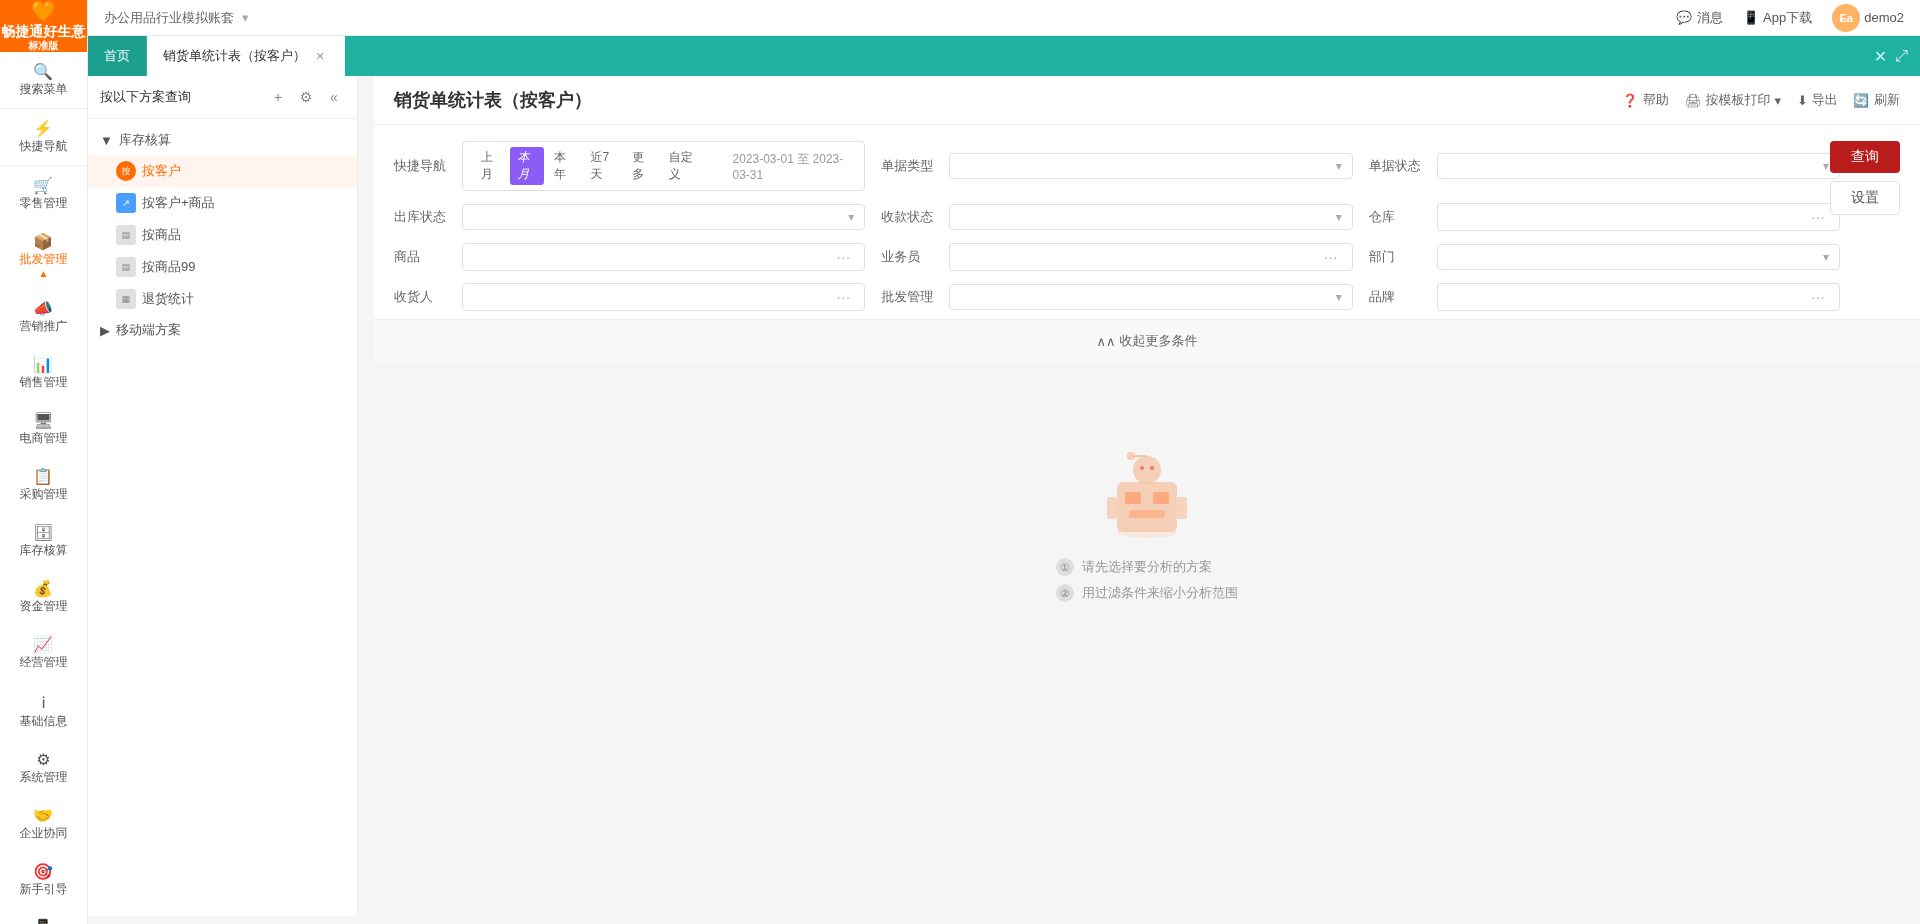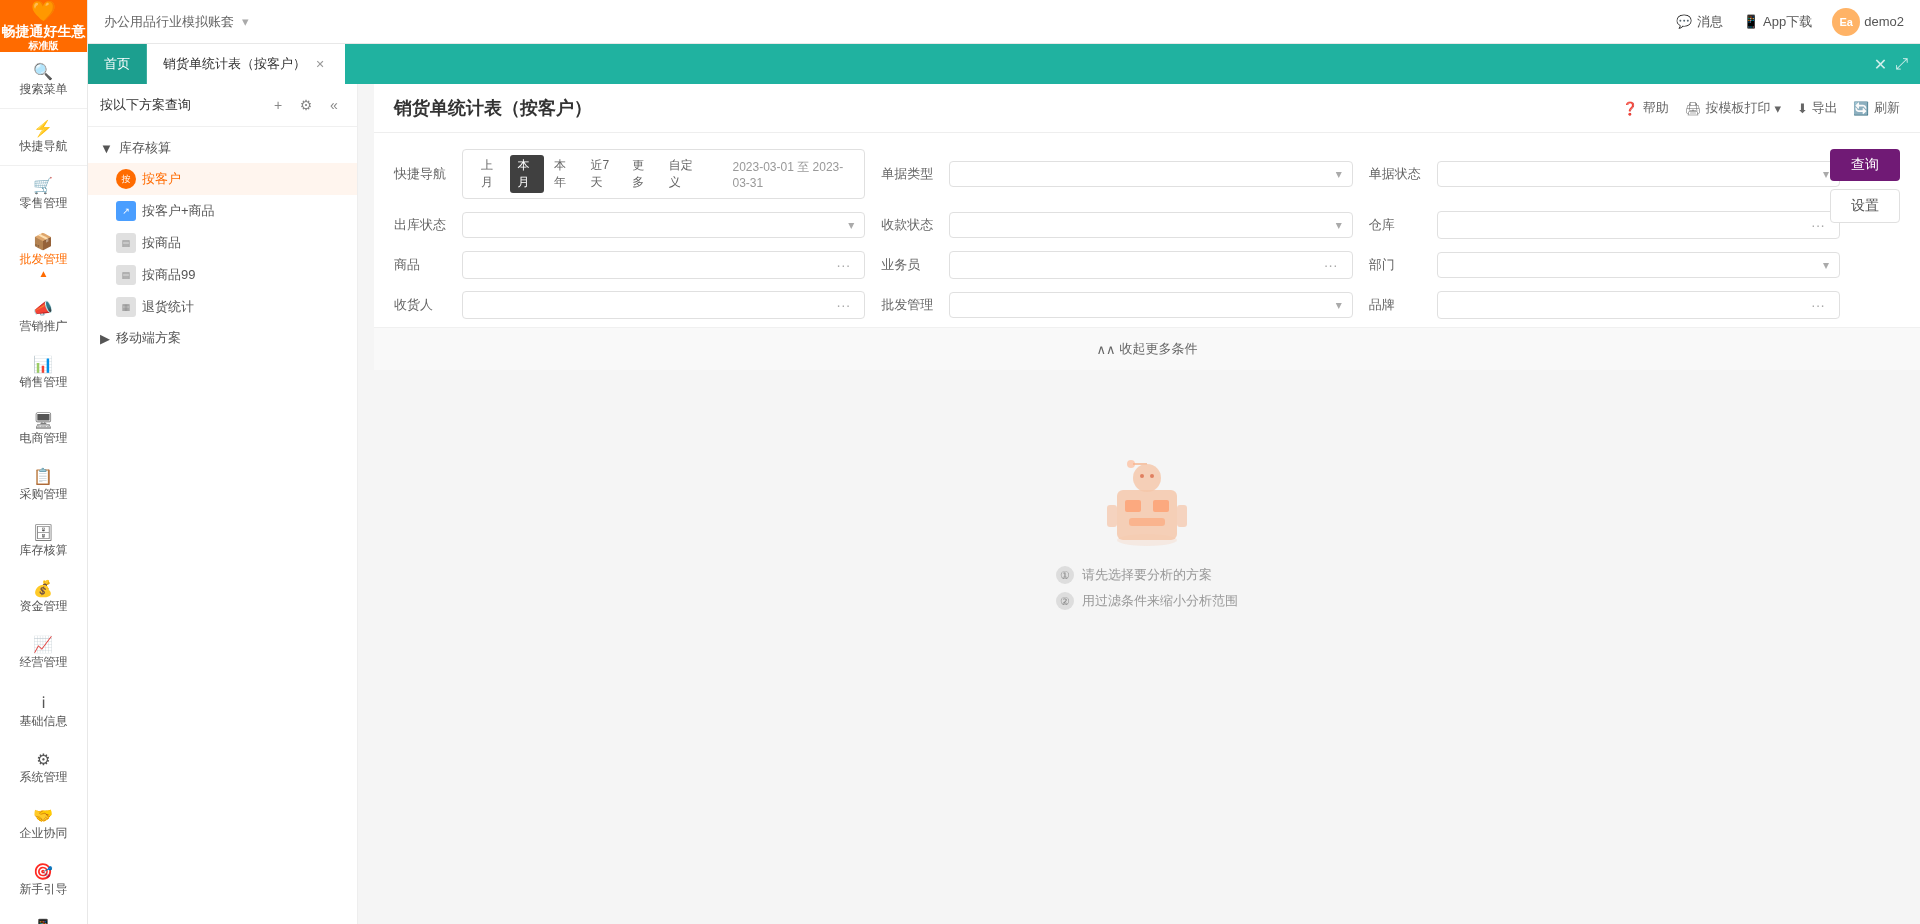--- a/index.html
+++ b/index.html
@@ -10,21 +10,21 @@
     .sidebar-logo { width: 88px; height: 52px; background: #ff6b00; display: flex; flex-direction: column; align-items: center; justify-content: center; color: #fff; font-size: 11px; font-weight: bold; flex-shrink: 0; }
     .sidebar-logo .logo-icon { font-size: 20px; }
     .sidebar-item { width: 88px; padding: 10px 0; display: flex; flex-direction: column; align-items: center; justify-content: center; cursor: pointer; color: #555; font-size: 12px; border-bottom: none; }
     .sidebar-item.active { color: #ff6b00; }
     .sidebar-search { width: 88px; padding: 10px 0; display: flex; flex-direction: column; align-items: center; color: #555; font-size: 12px; border-bottom: 1px solid #f0f0f0; cursor: pointer; }
 
     
     .main { flex: 1; display: flex; flex-direction: column; height: 924px; overflow: hidden; }
 
     
-    .topbar { height: 44px; background: #fff; border-bottom: 1px solid #e8e8e8; display: flex; align-items: center; padding: 0 16px; justify-content: space-between; flex-shrink: 0; }
+    .topbar { height: 36px; background: #fff; border-bottom: 1px solid #e8e8e8; display: flex; align-items: center; padding: 0 16px; justify-content: space-between; flex-shrink: 0; }
     .topbar-left { display: flex; align-items: center; gap: 8px; color: #666; font-size: 13px; }
     .topbar-right { display: flex; align-items: center; gap: 20px; color: #555; font-size: 13px; }
     .topbar-right-item { display: flex; align-items: center; gap: 4px; cursor: pointer; }
     .avatar { width: 28px; height: 28px; border-radius: 50%; background: #ffb366; display: flex; align-items: center; justify-content: center; color: #fff; font-size: 11px; font-weight: bold; }
 
     
     .tabbar { height: 40px; background: #20b2a0; display: flex; align-items: center; padding: 0; flex-shrink: 0; }
     .tab { height: 40px; padding: 0 16px; display: flex; align-items: center; gap: 6px; color: rgba(255,255,255,0.8); font-size: 13px; cursor: pointer; border-right: 1px solid rgba(255,255,255,0.15); }
     .tab.home-tab { background: rgba(0,0,0,0.1); color: #fff; }
     .tab.active { background: #fff; color: #333; }
@@ -39,21 +39,21 @@
     .header-action-btn { display: flex; align-items: center; gap: 4px; color: #666; font-size: 13px; cursor: pointer; }
     .export-btn { display: flex; align-items: center; gap: 4px; color: #666; font-size: 13px; cursor: pointer; }
     .refresh-btn { display: flex; align-items: center; gap: 4px; color: #666; font-size: 13px; cursor: pointer; }
     .filter-body { display: flex; flex-direction: column; gap: 12px; }
     .filter-row { display: flex; align-items: center; gap: 16px; }
     .filter-item { display: flex; align-items: center; gap: 8px; flex: 1; }
     .filter-label { color: #666; font-size: 13px; white-space: nowrap; min-width: 60px; }
     .date-control { display: flex; align-items: center; gap: 4px; border: 1px solid #e0e0e0; border-radius: 4px; padding: 5px 10px; background: #fff; cursor: pointer; min-width: 280px; }
     .date-tabs { display: flex; align-items: center; gap: 2px; }
     .date-tab { padding: 2px 8px; border-radius: 3px; font-size: 12px; color: #666; cursor: pointer; }
-    .date-tab.active { background: #404040; color: #fff; }
+    .date-tab.active { background: #8b5cf6; color: #fff; font-style: italic; }
     .date-range { color: #999; font-size: 12px; margin-left: 24px; }
     .select-control { display: flex; align-items: center; border: 1px solid #e0e0e0; border-radius: 4px; padding: 5px 10px; background: #fff; cursor: pointer; min-width: 200px; justify-content: space-between; }
     .select-placeholder { color: #bbb; font-size: 13px; }
     .select-arrow { color: #aaa; font-size: 12px; }
     .ellipsis-btn { color: #aaa; cursor: pointer; font-size: 14px; padding: 0 4px; }
 
     
     .collapse-row { display: flex; justify-content: center; padding: 8px; background: #f9f9f9; border-top: 1px solid #f0f0f0; }
     .collapse-btn { display: flex; align-items: center; gap: 4px; color: #666; font-size: 13px; cursor: pointer; padding: 4px 16px; border-radius: 4px; }
 
@@ -77,21 +77,21 @@
     
     .right-content { flex: 1; display: flex; flex-direction: column; overflow: hidden; }
 
     
     .empty-state { display: flex; flex-direction: column; align-items: center; justify-content: center; padding: 80px 20px; gap: 16px; }
     .empty-tips { display: flex; flex-direction: column; gap: 8px; }
     .empty-tip { display: flex; align-items: center; gap: 8px; color: #999; font-size: 13px; }
     .tip-num { width: 18px; height: 18px; border-radius: 50%; background: #ddd; display: flex; align-items: center; justify-content: center; font-size: 11px; color: #888; }
 
     
-    .query-btn { background: #701a75; color: #fff; border: none; border-radius: 4px; padding: 7px 20px; font-size: 14px; cursor: pointer; font-weight: 500; }
+    .query-btn { background: #b91c1c; color: #fff; border: none; border-radius: 4px; padding: 7px 20px; font-size: 14px; cursor: pointer; font-weight: 500; }
     .settings-btn { border: 1px solid #e0e0e0; background: #fff; color: #555; border-radius: 4px; padding: 7px 20px; font-size: 14px; cursor: pointer; margin-top: 4px; }
     .action-btns { position: absolute; right: 20px; top: 16px; display: flex; flex-direction: column; gap: 4px; }
     .filter-section { background: #fff; padding: 16px 80px 0 20px; position: relative; }
   </style>
 </head>
 <body>
 
 <div class="sidebar">
   <div class="sidebar-logo">
     <span class="logo-icon">🧡</span>

